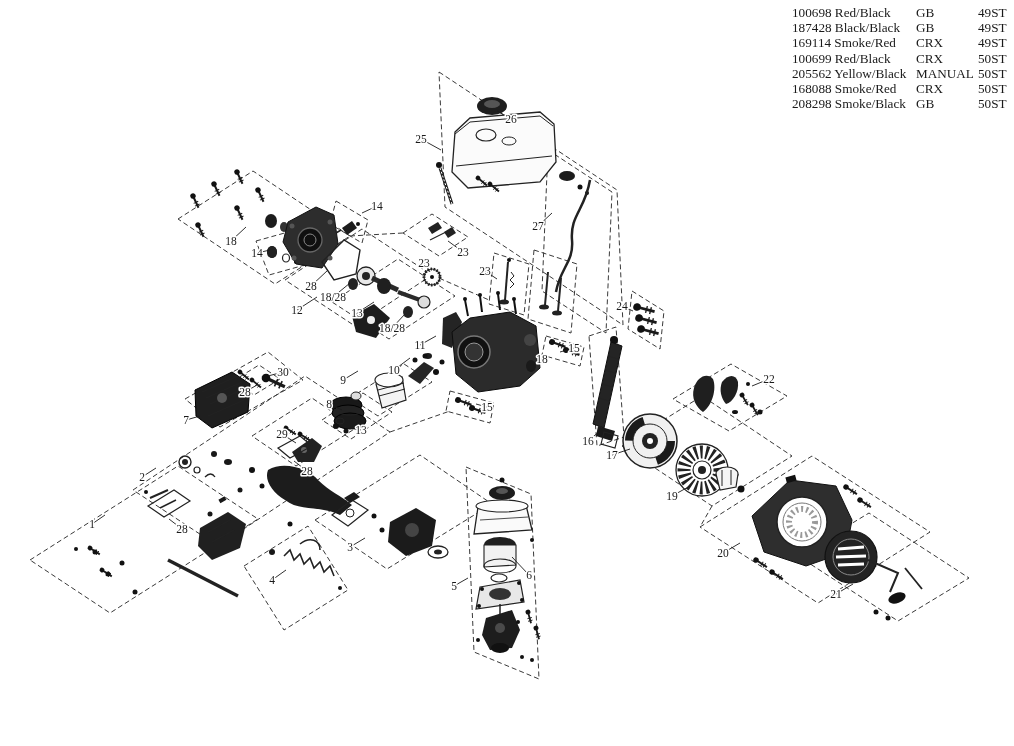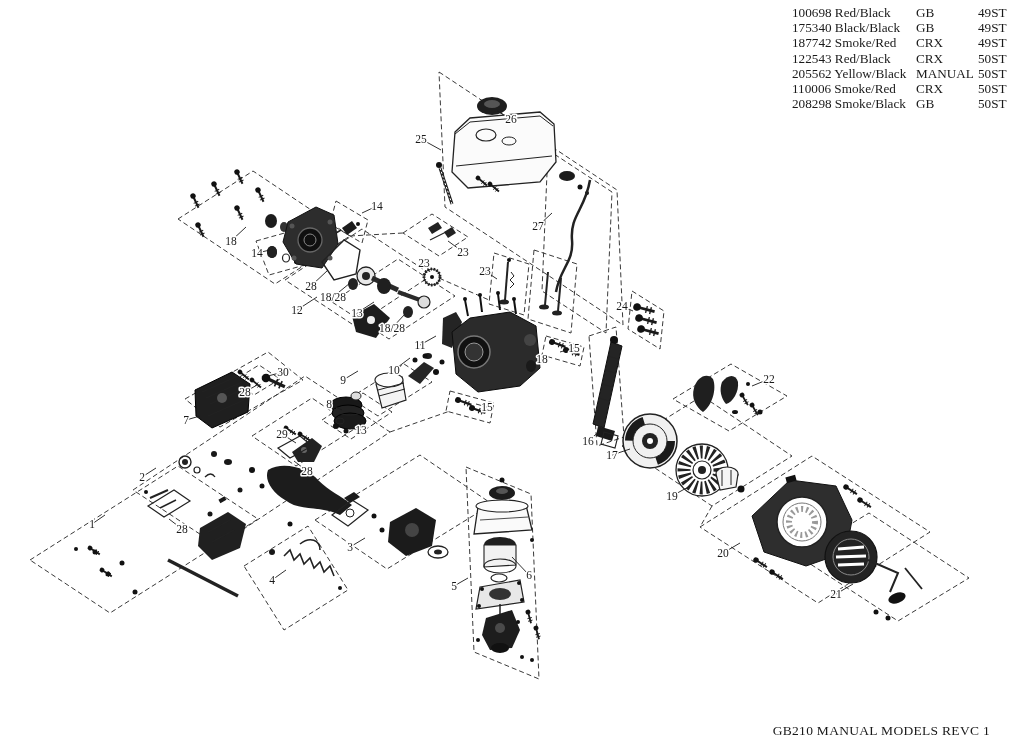--- a/index.html
+++ b/index.html
@@ -453,46 +453,45 @@
       </g>
 </svg>
 
 <div class="parts-table">
       <div class="trow">
         <span class="c-part">100698 Red/Black</span>
         <span class="c-brand">GB</span>
         <span class="c-size">49ST</span>
       </div>
       <div class="trow">
-        <span class="c-part">175340 Black/Black</span>
+        <span class="c-part">187428 Black/Black</span>
         <span class="c-brand">GB</span>
         <span class="c-size">49ST</span>
       </div>
       <div class="trow">
-        <span class="c-part">187742 Smoke/Red</span>
+        <span class="c-part">169114 Smoke/Red</span>
         <span class="c-brand">CRX</span>
         <span class="c-size">49ST</span>
       </div>
       <div class="trow">
-        <span class="c-part">122543 Red/Black</span>
+        <span class="c-part">100699 Red/Black</span>
         <span class="c-brand">CRX</span>
         <span class="c-size">50ST</span>
       </div>
       <div class="trow">
         <span class="c-part">205562 Yellow/Black</span>
         <span class="c-brand">MANUAL</span>
         <span class="c-size">50ST</span>
       </div>
       <div class="trow">
-        <span class="c-part">110006 Smoke/Red</span>
+        <span class="c-part">168088 Smoke/Red</span>
         <span class="c-brand">CRX</span>
         <span class="c-size">50ST</span>
       </div>
       <div class="trow">
         <span class="c-part">208298 Smoke/Black</span>
         <span class="c-brand">GB</span>
         <span class="c-size">50ST</span>
       </div>
     </div>
 
-<div class="caption">GB210 MANUAL MODELS REVC 1</div>
 
 </div>
 
 </body></html>

